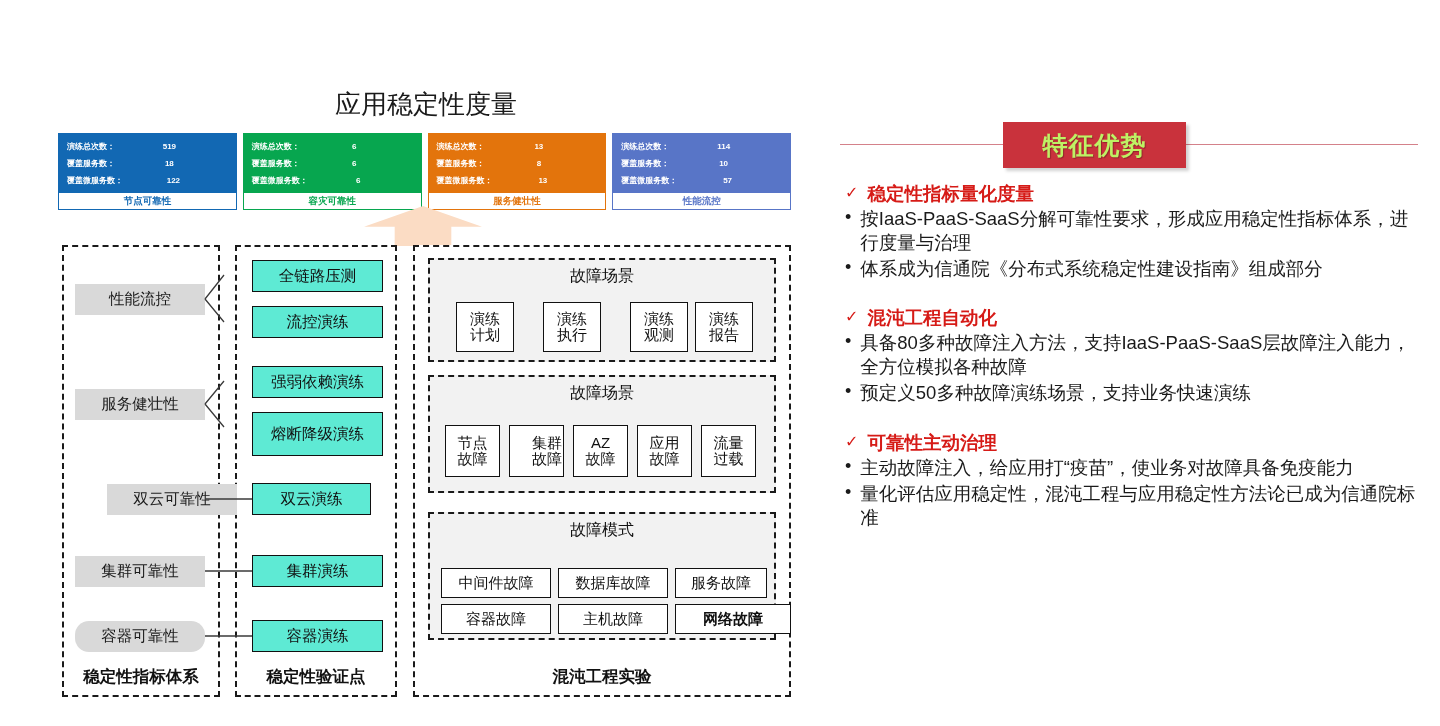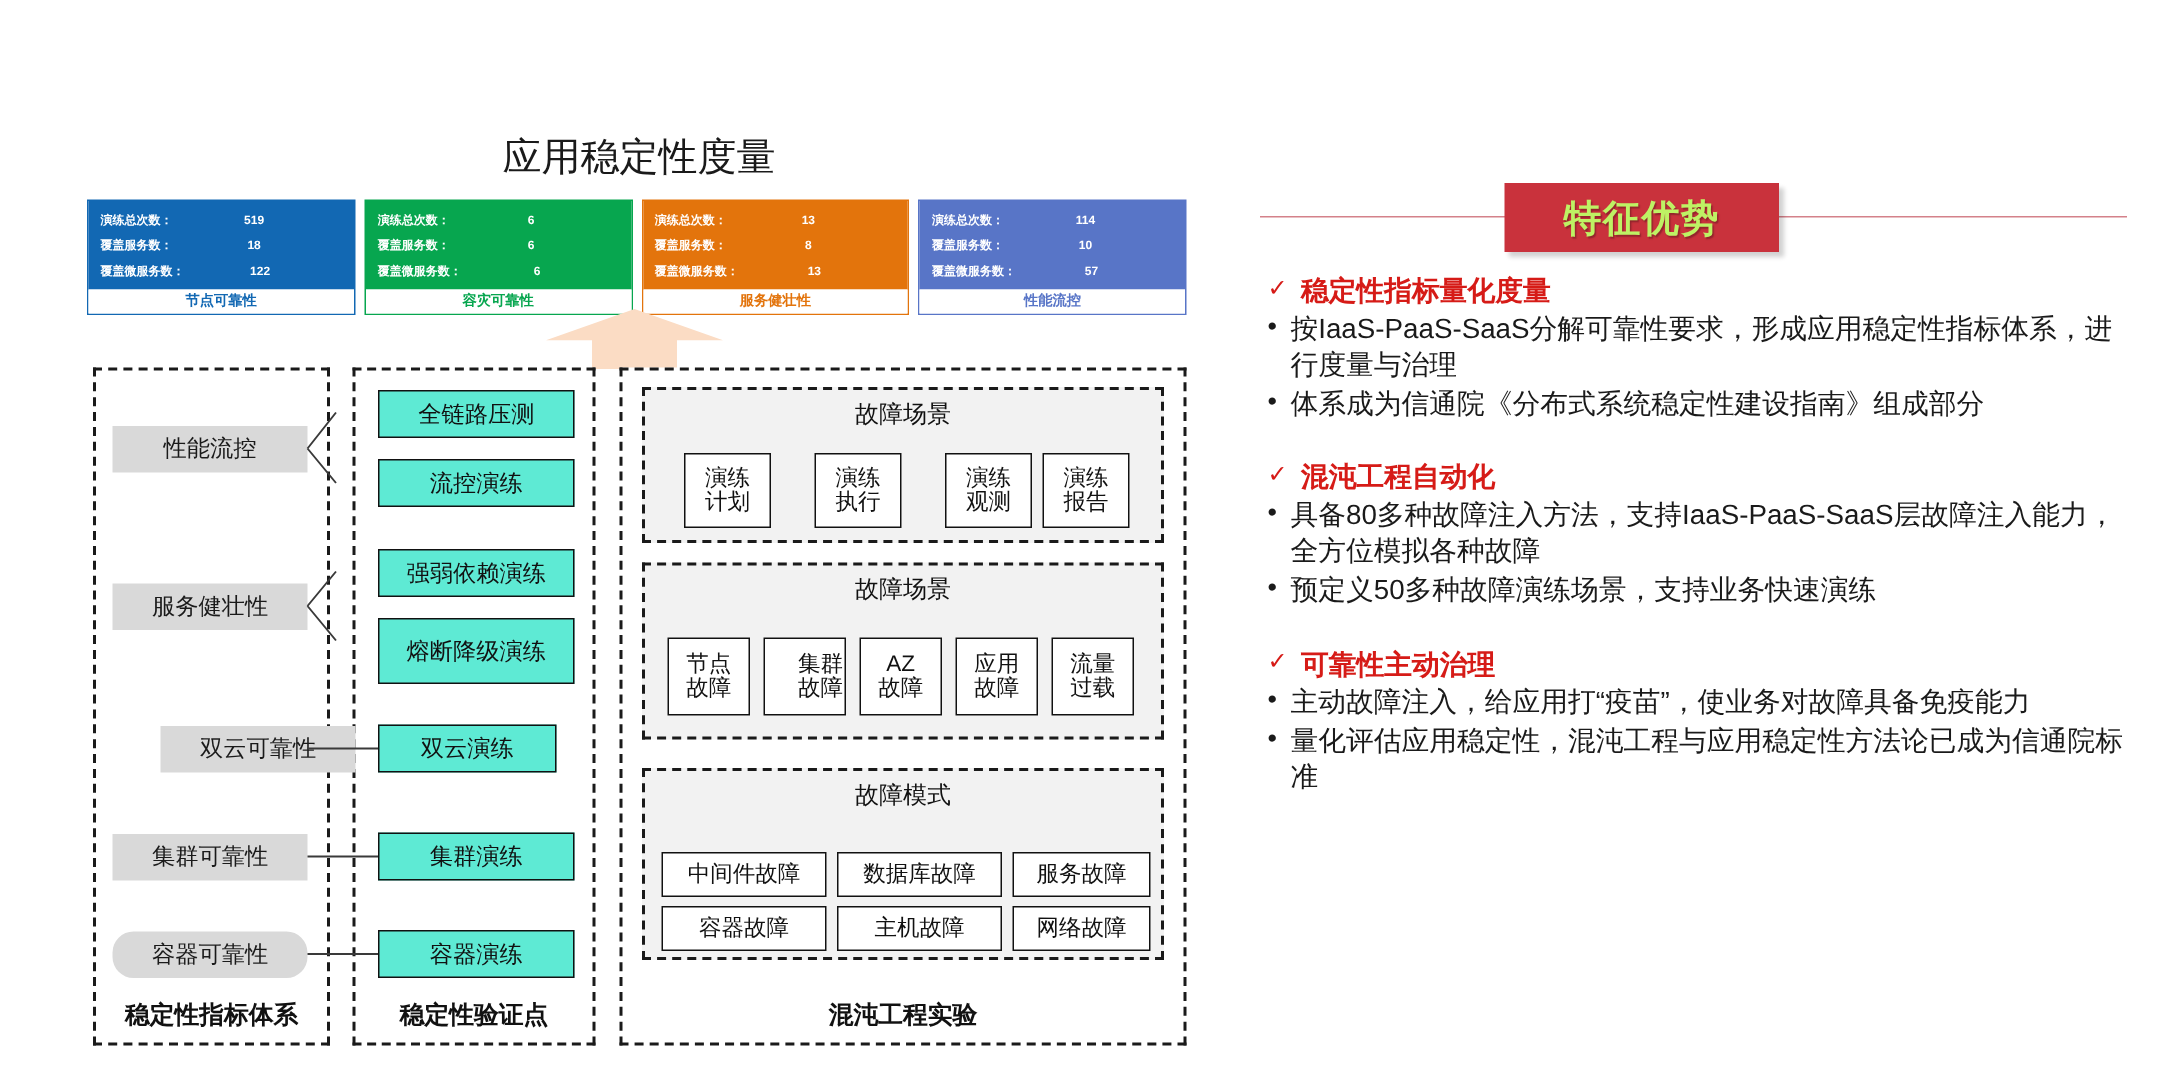--- a/index.html
+++ b/index.html
@@ -358,21 +358,21 @@
         <div class="cellbox" style="left: 11px; top: 90px; width: 110px; height: 30px;">
           <div>
             <span>容器故障</span>
           </div>
         </div>
         <div class="cellbox" style="left: 128px; top: 90px; width: 110px; height: 30px;">
           <div>
             <span>主机故障</span>
           </div>
         </div>
-        <div class="cellbox" style="left: 245px; top: 90px; width: 92px; height: 30px;">
+        <div class="cellbox" style="left: 245px; top: 90px; width: 116px; height: 30px; font-weight: bold;">
           <div>
             <span>网络故障</span>
           </div>
         </div>
       </div>
     </div>
 
   <svg id="connectors">
     <g stroke="#3a3a3a" stroke-width="1.3" fill="none">
 

